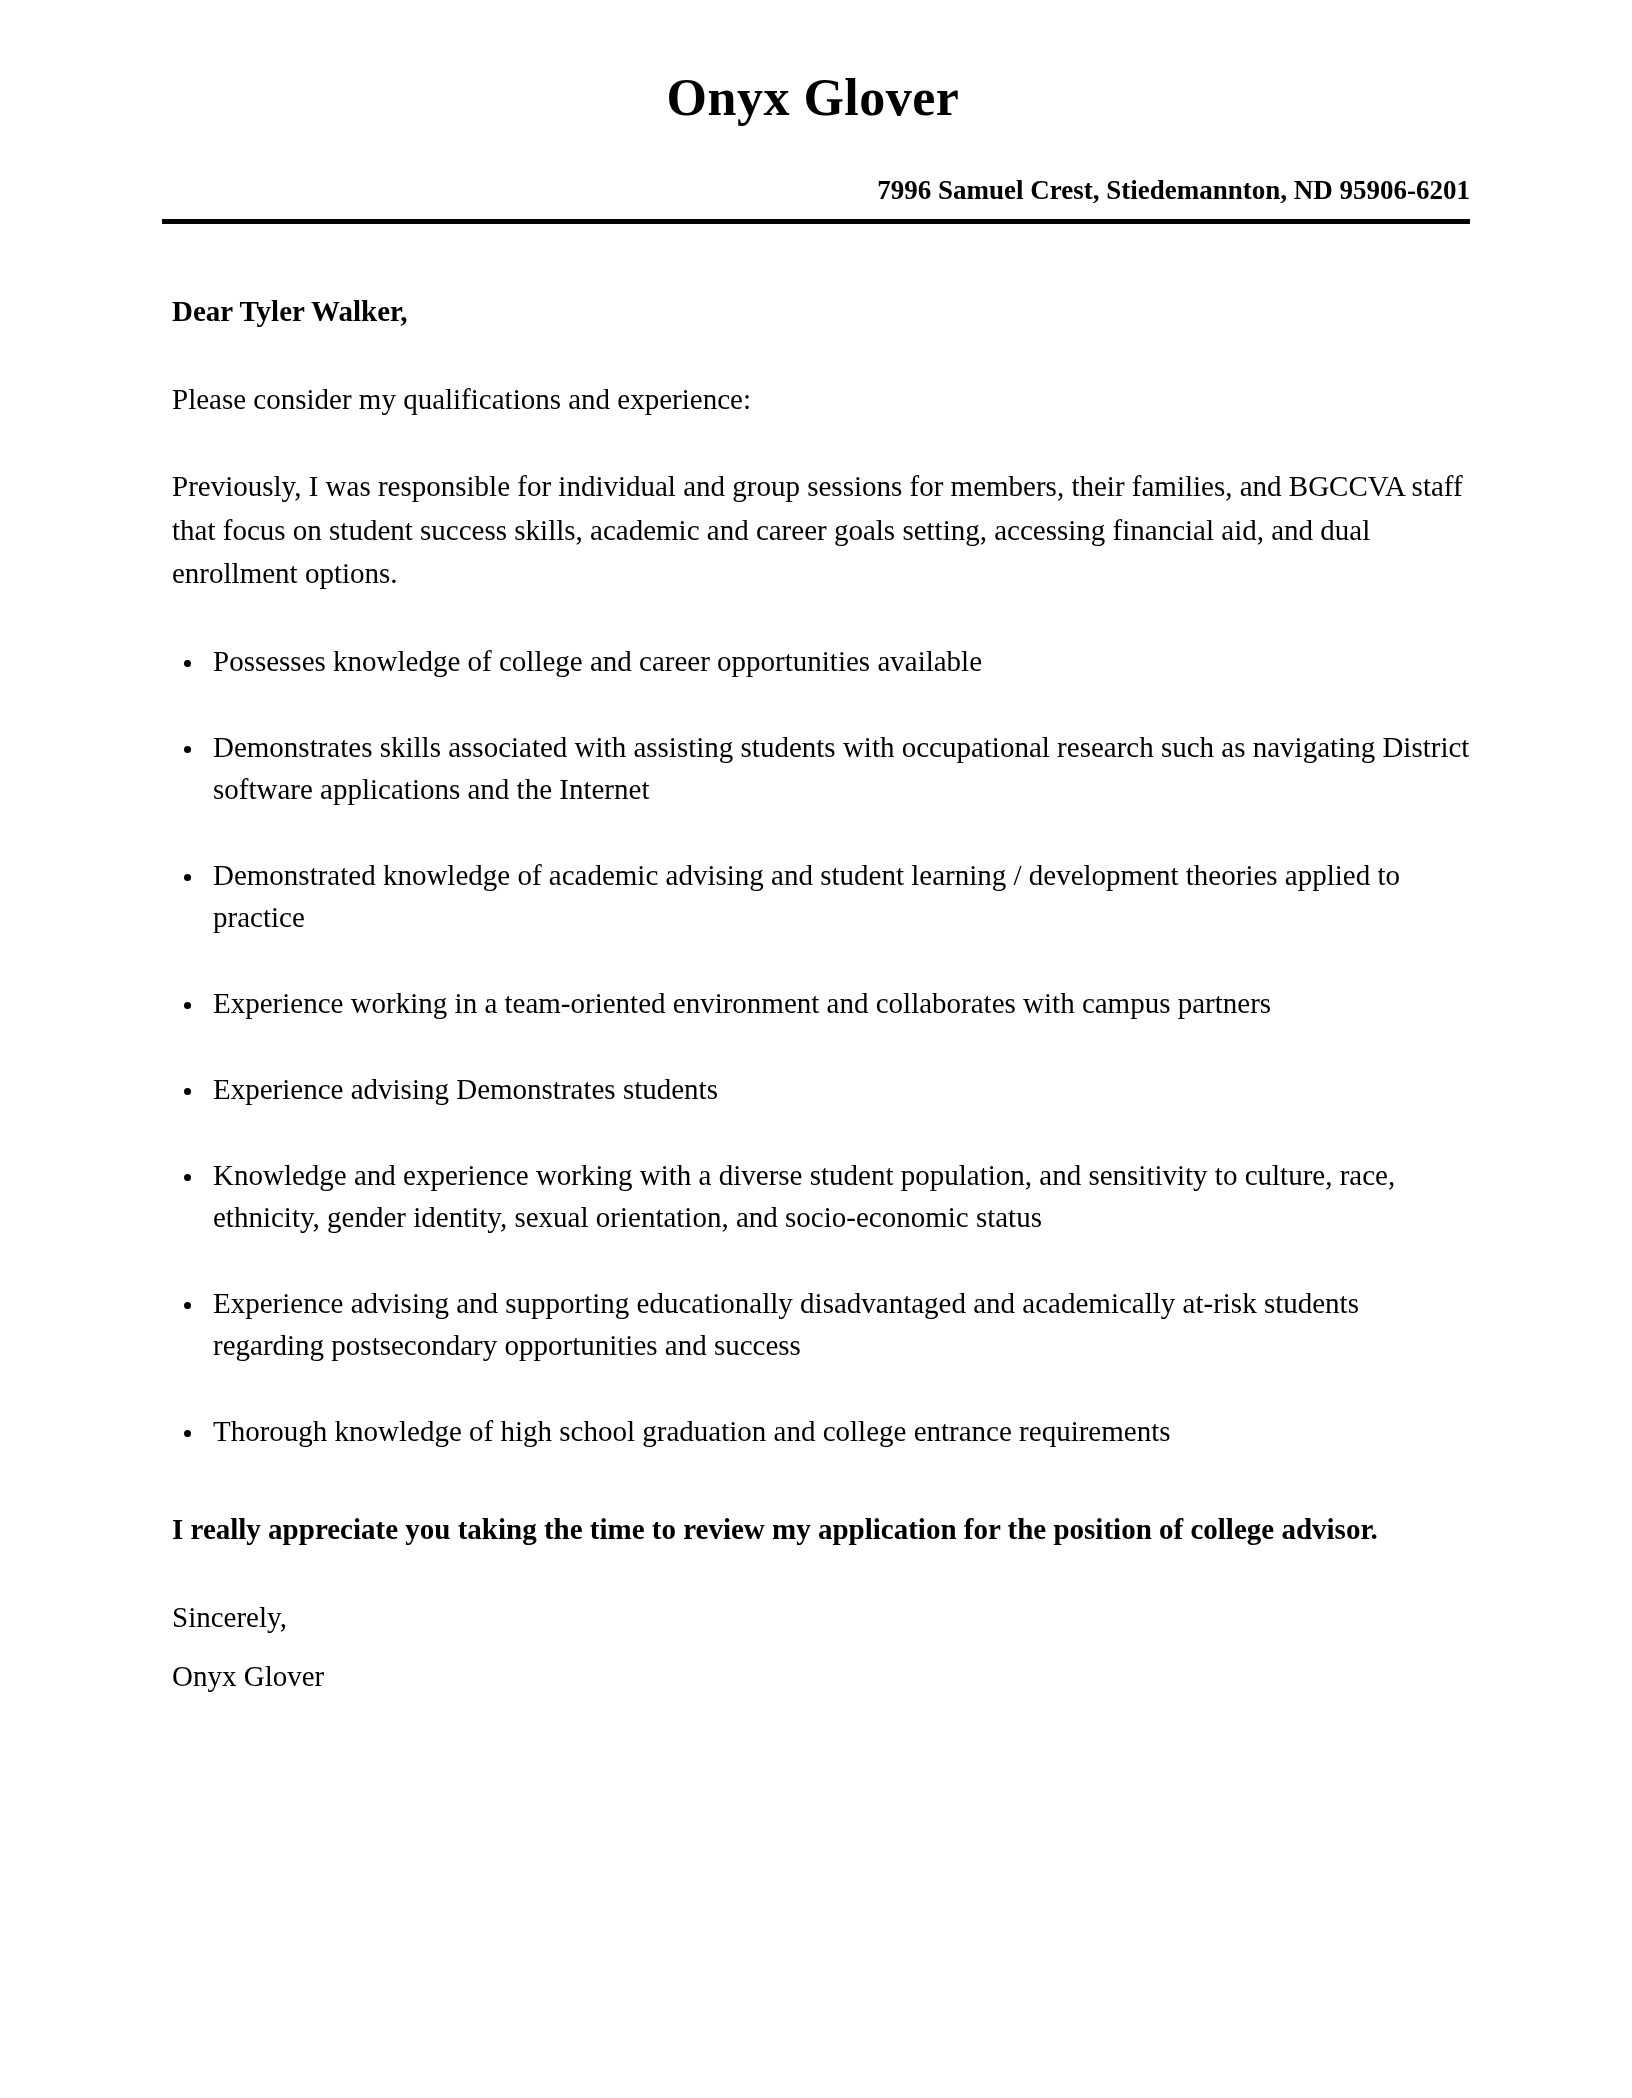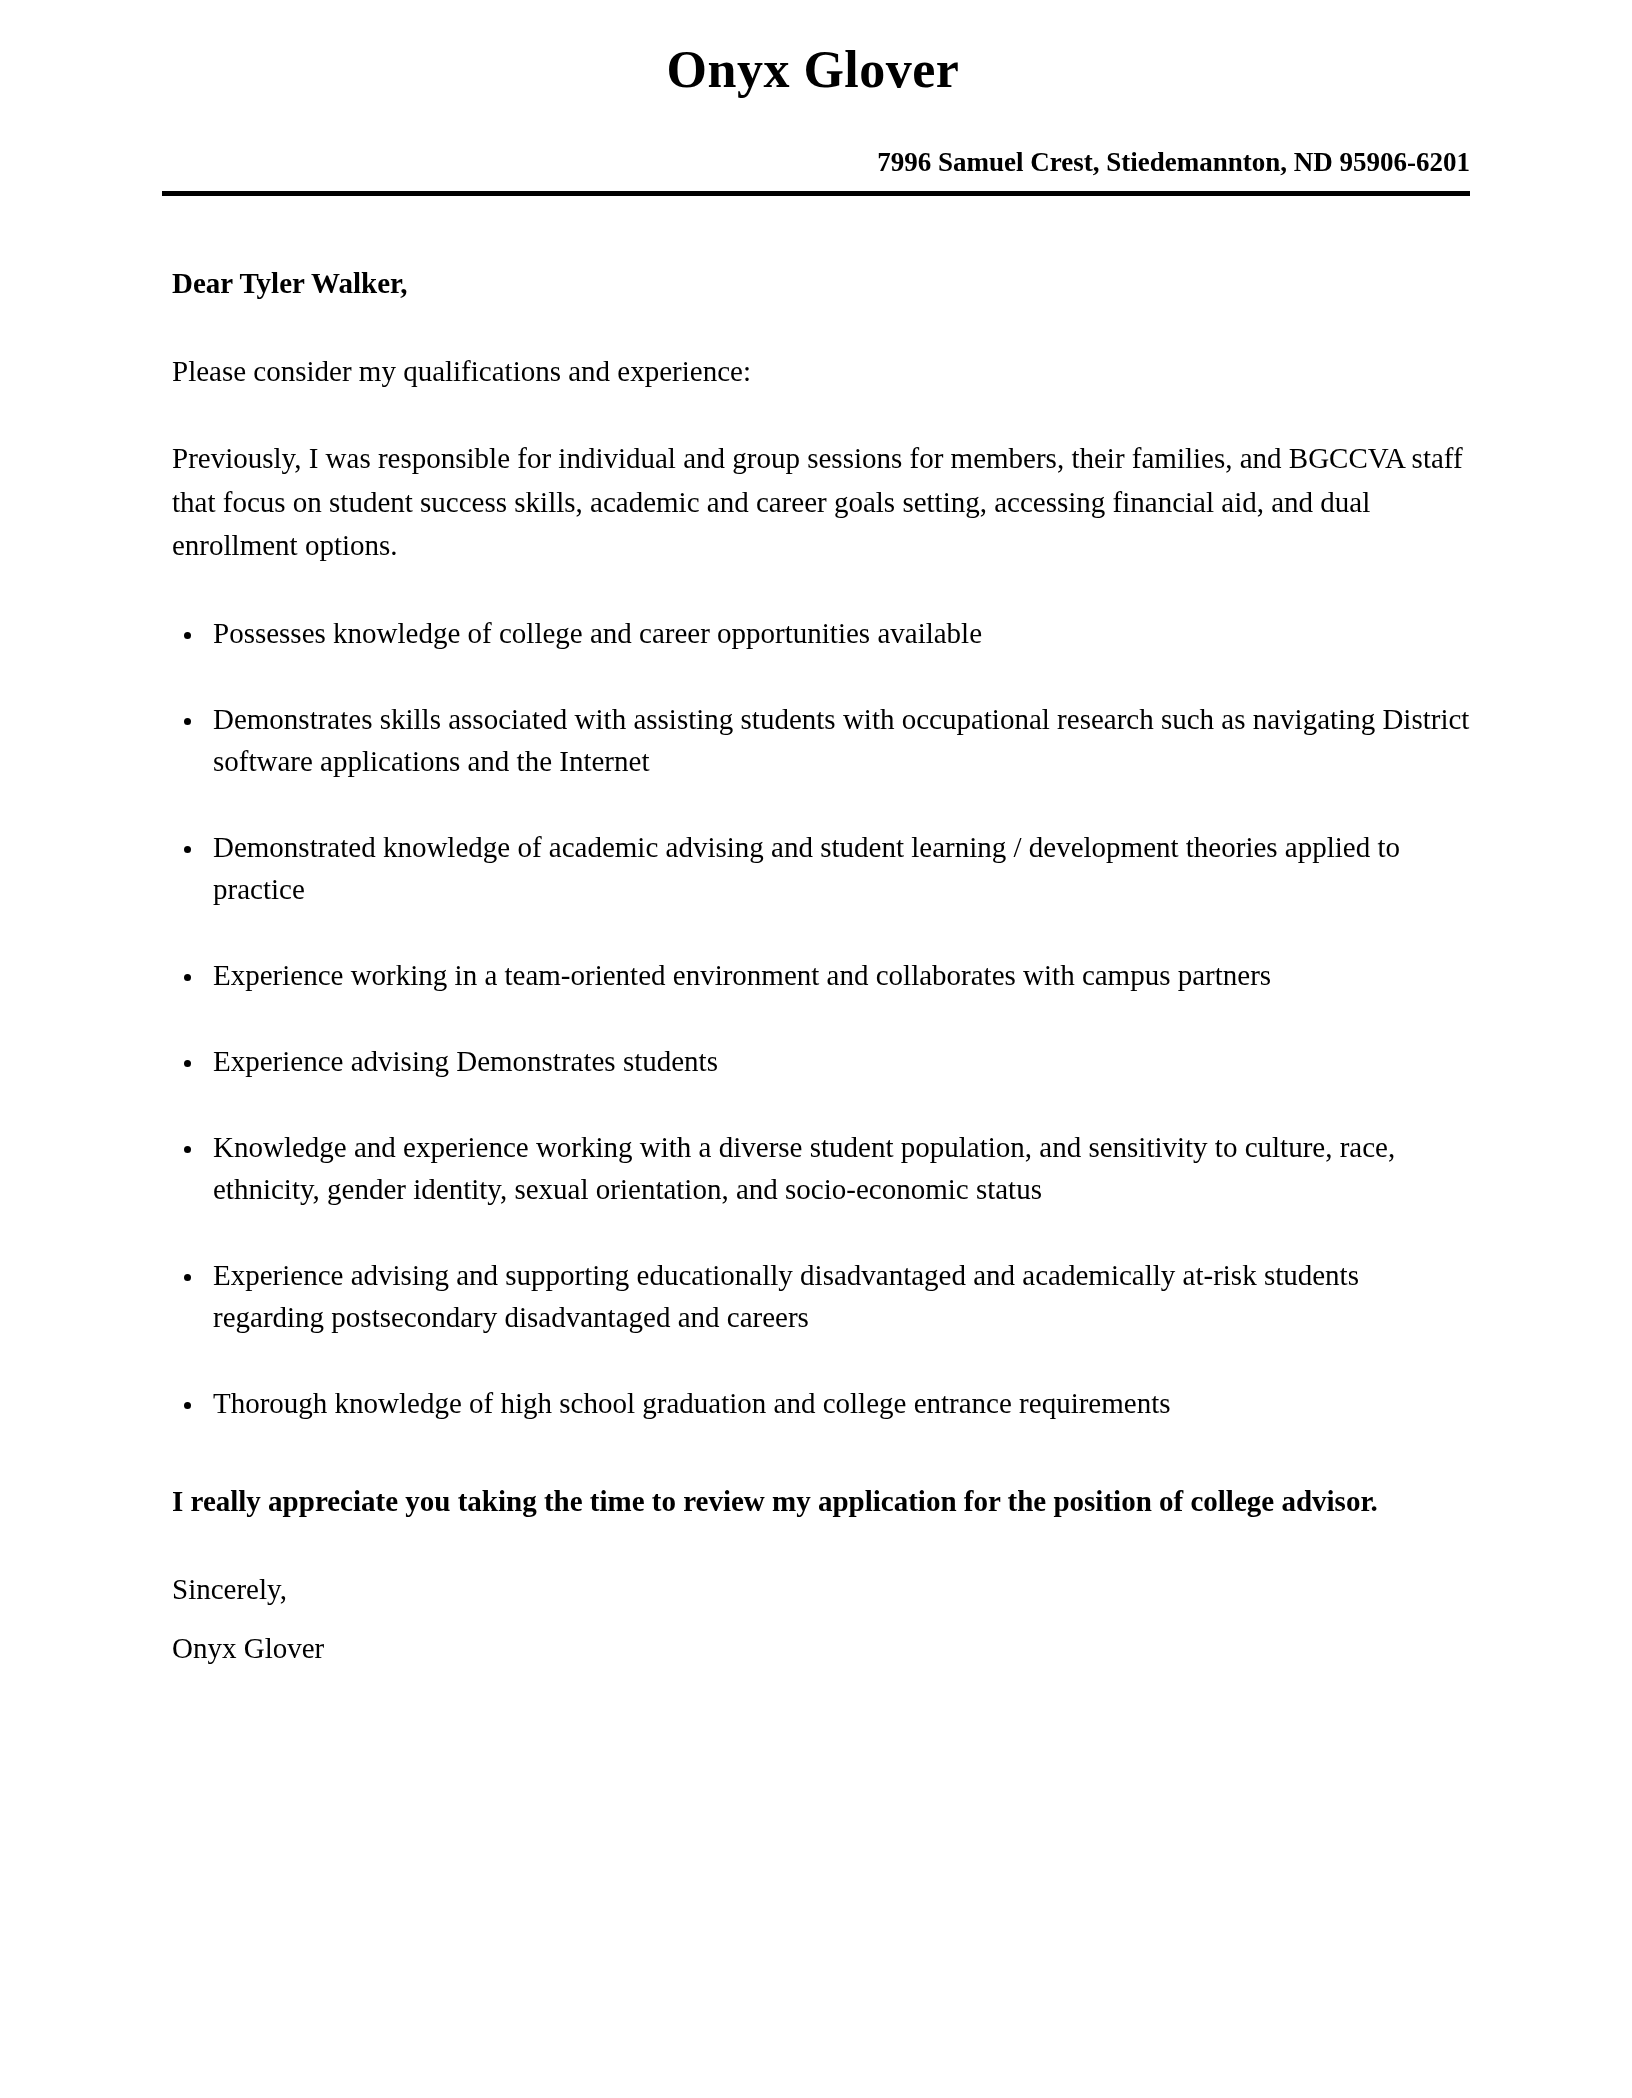--- a/index.html
+++ b/index.html
@@ -12,21 +12,21 @@
     height: 2098px;
     color: #000000;
     font-family: "Liberation Serif", "DejaVu Serif", serif;
     box-sizing: border-box;
     overflow: hidden;
   }
   .page {
     box-sizing: border-box;
     width: 1632px;
     height: 2098px;
-    padding: 40px 162px 0 156px;
+    padding: 68px 162px 0 156px;
     border-radius: 16px;
   }
   .letter-header h1 {
     margin: 0 0 46px 0;
     text-align: center;
     font-size: 52px;
     font-weight: bold;
     line-height: 1.15;
     letter-spacing: 0.5px;
   }
@@ -94,21 +94,21 @@
 
     <p>Previously, I was responsible for individual and group sessions for members, their families, and BGCCVA staff that focus on student success skills, academic and career goals setting, accessing financial aid, and dual enrollment options.</p>
 
     <ul class="qualifications">
       <li>Possesses knowledge of college and career opportunities available</li>
       <li>Demonstrates skills associated with assisting students with occupational research such as navigating District software applications and the Internet</li>
       <li>Demonstrated knowledge of academic advising and student learning / development theories applied to practice</li>
       <li>Experience working in a team-oriented environment and collaborates with campus partners</li>
       <li>Experience advising Demonstrates students</li>
       <li>Knowledge and experience working with a diverse student population, and sensitivity to culture, race, ethnicity, gender identity, sexual orientation, and socio-economic status</li>
-      <li>Experience advising and supporting educationally disadvantaged and academically at-risk students regarding postsecondary disadvantaged and careers</li>
+      <li>Experience advising and supporting educationally disadvantaged and academically at-risk students regarding postsecondary opportunities and success</li>
       <li>Thorough knowledge of high school graduation and college entrance requirements</li>
     </ul>
 
     <p class="closing-statement bold">I really appreciate you taking the time to review my application for the position of college advisor.</p>
 
     <div class="signoff-block">
       <p>Sincerely,</p>
       <p>Onyx Glover</p>
     </div>
   </main>

